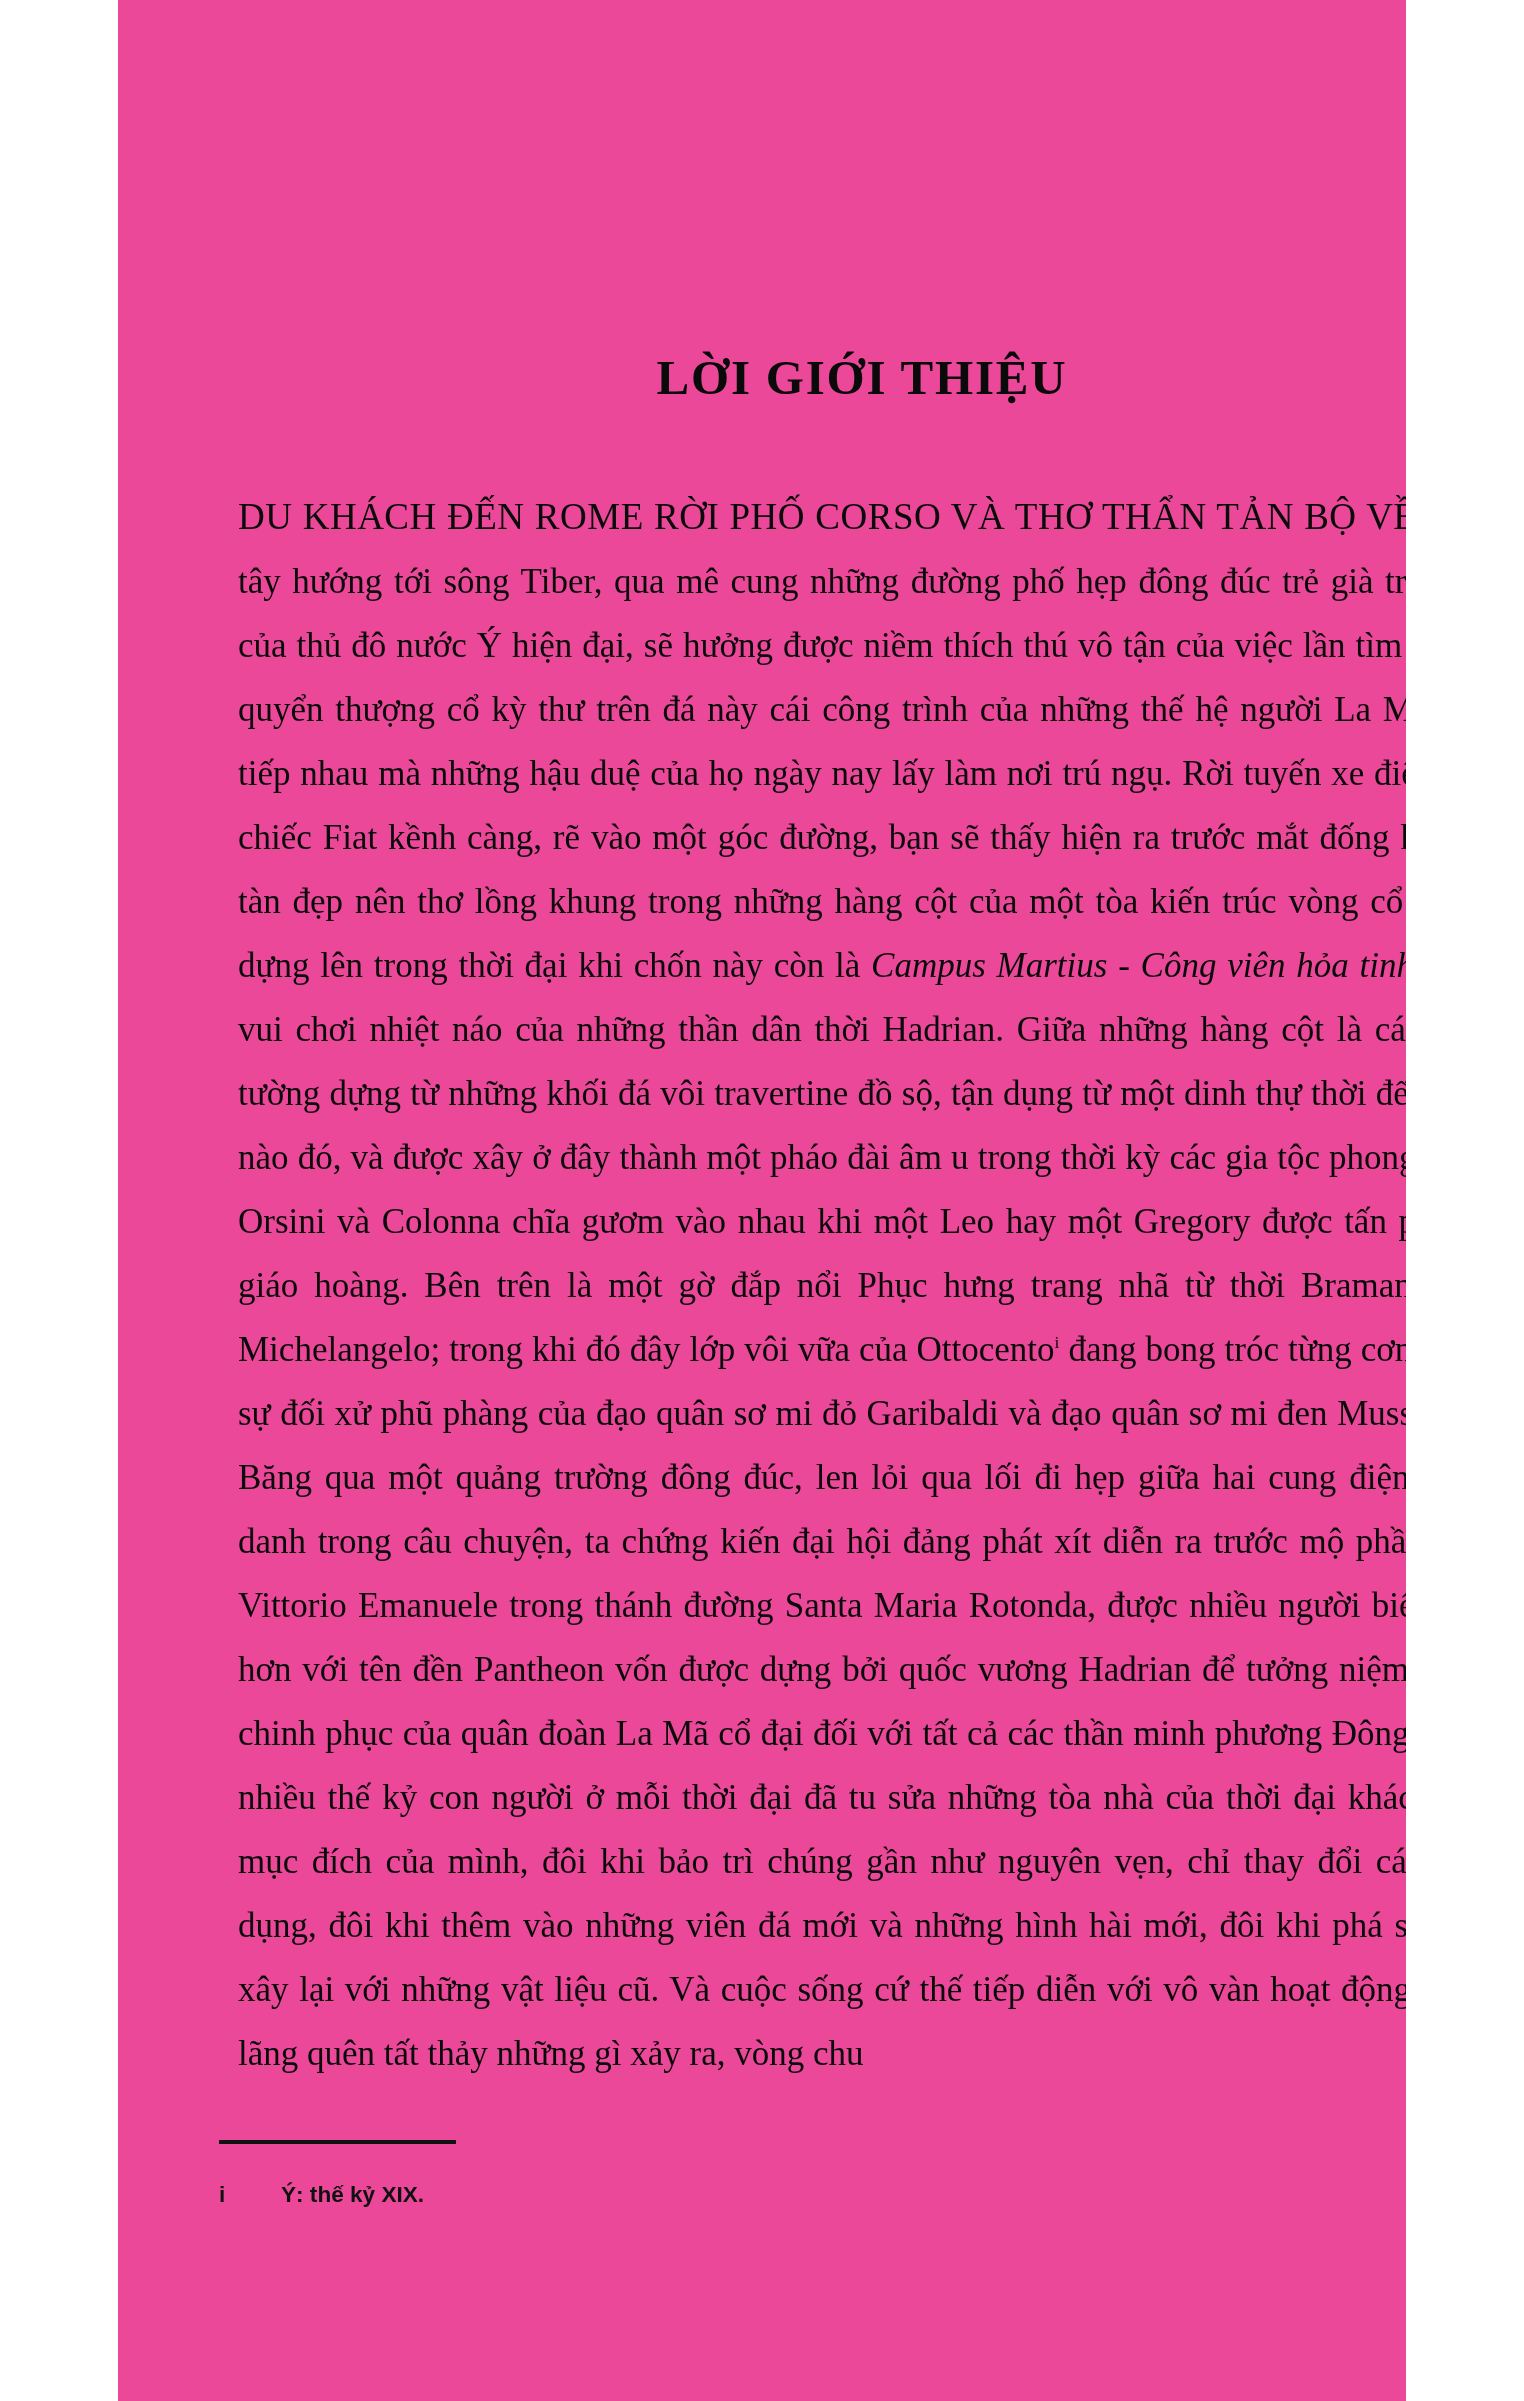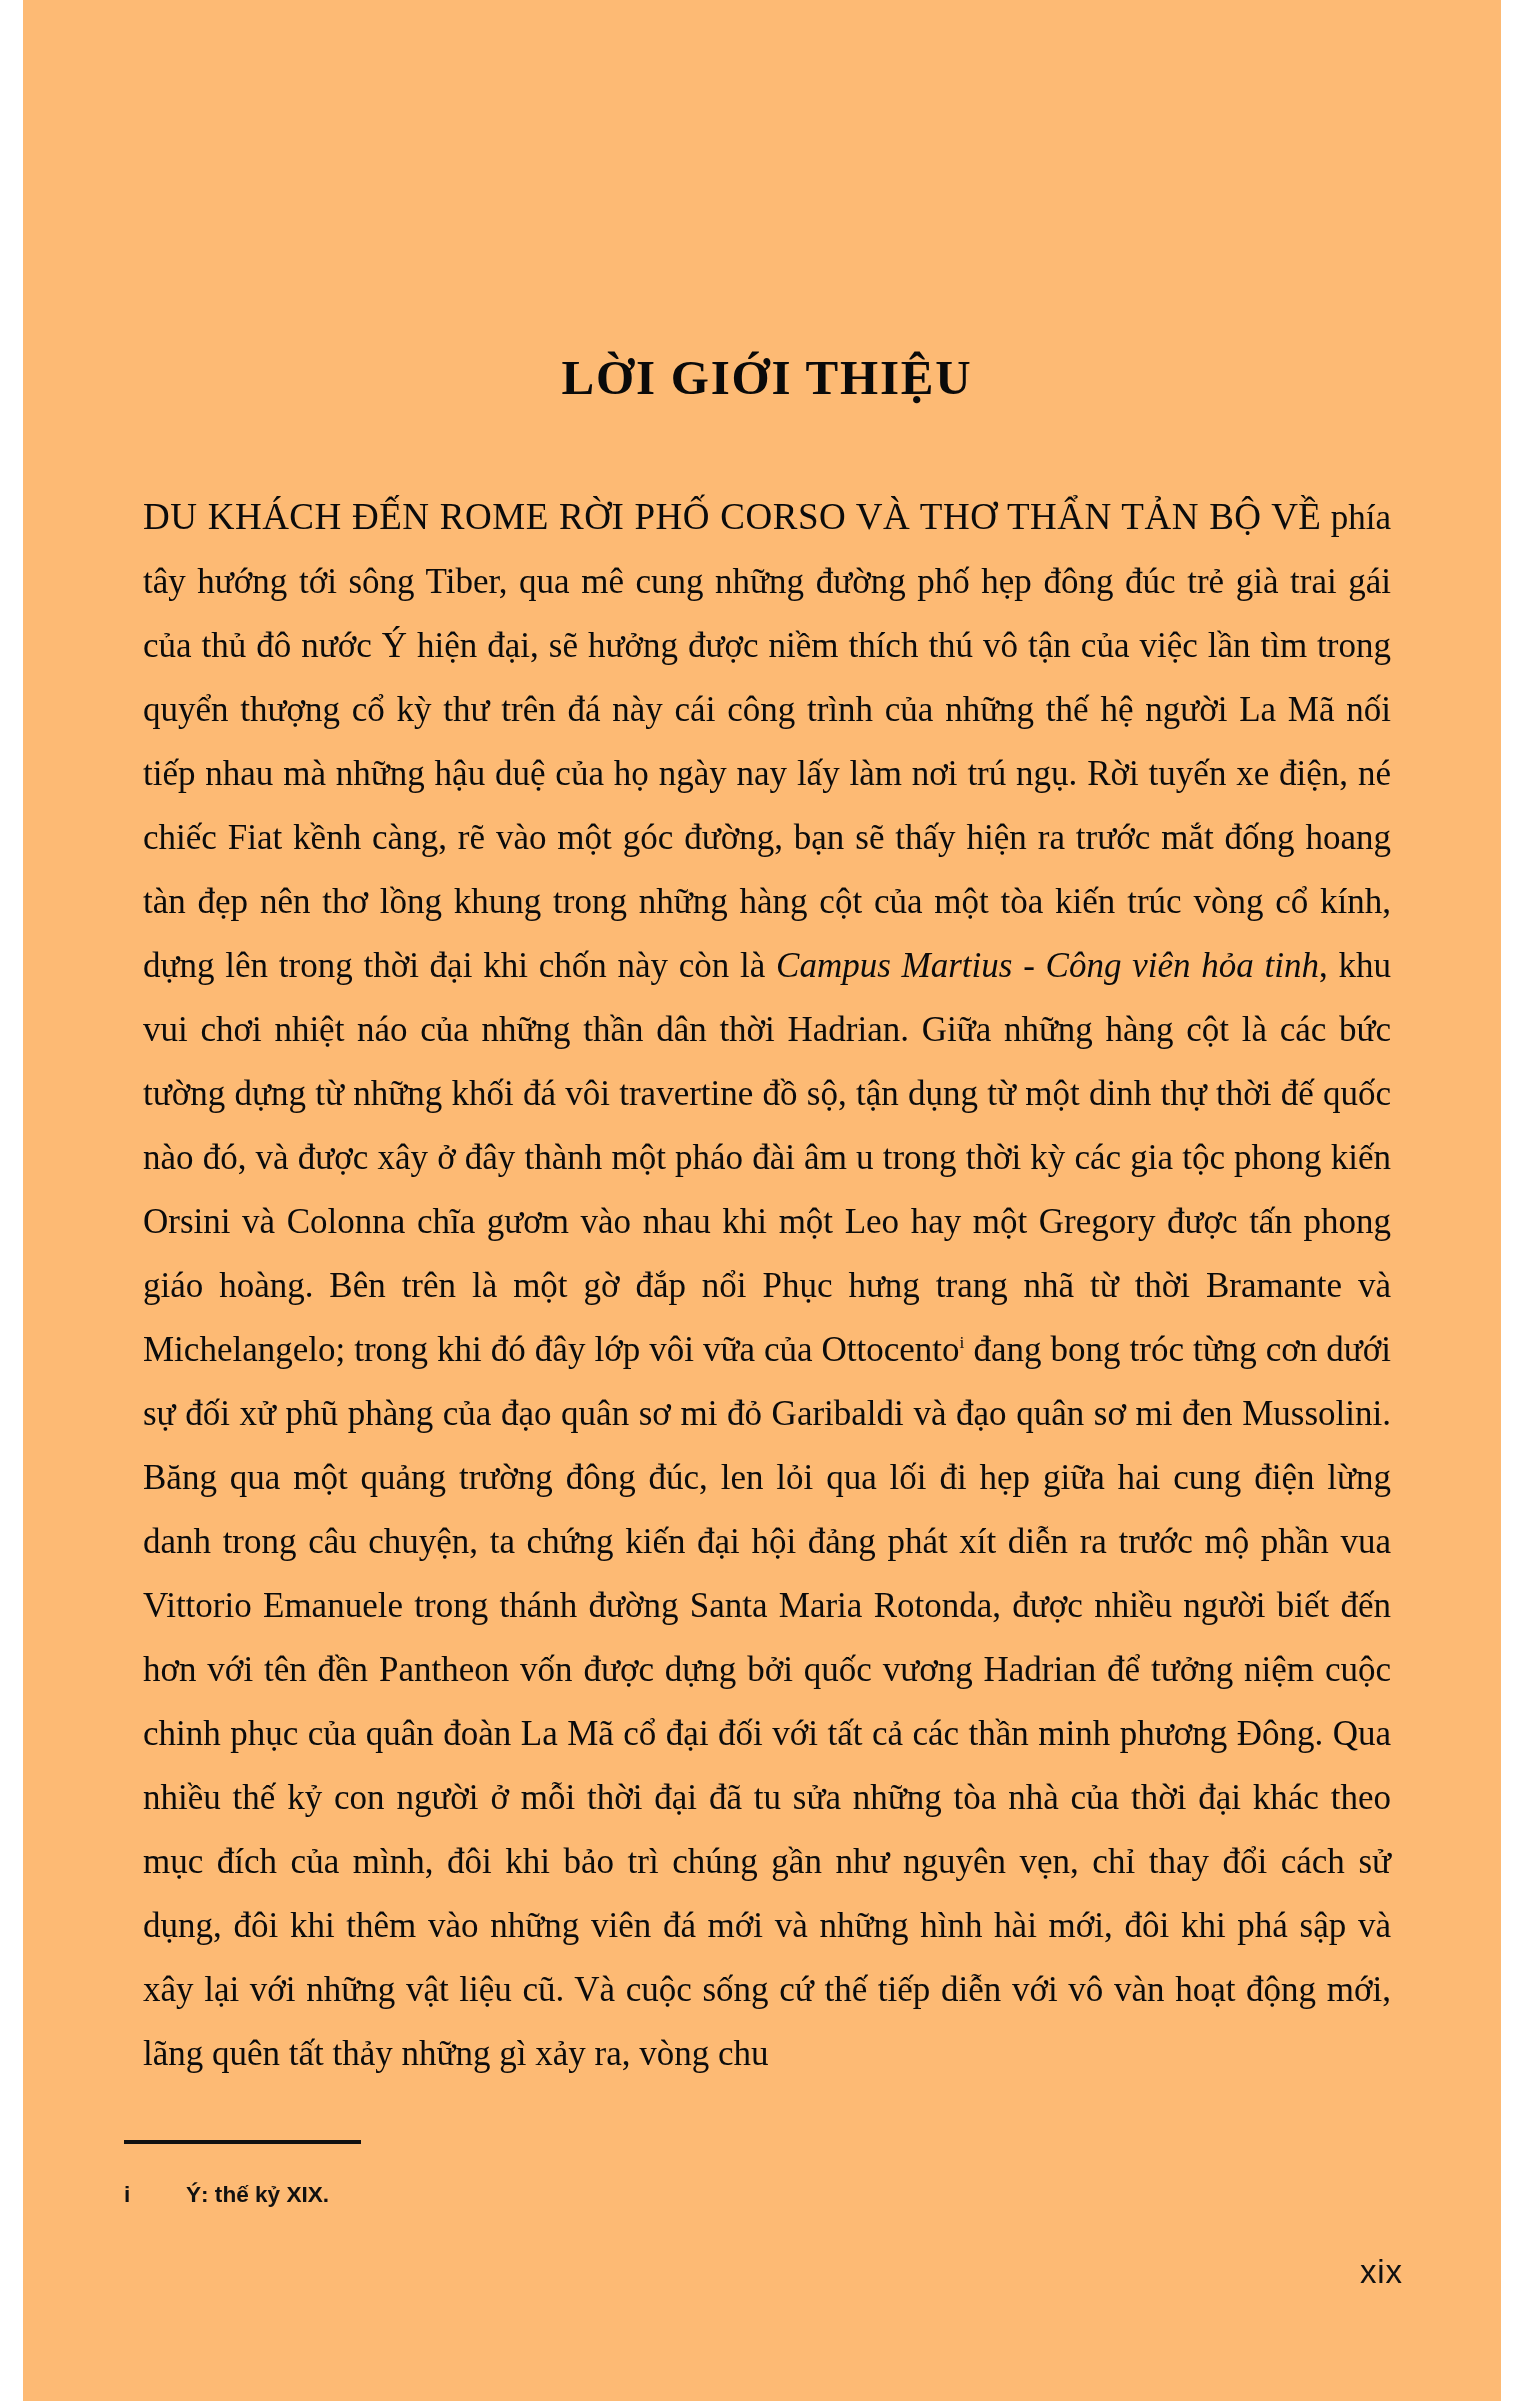--- a/index.html
+++ b/index.html
@@ -3,23 +3,23 @@
 <meta charset="utf-8">
 <title>LỜI GIỚI THIỆU</title>
 <style>
   html, body {
     margin: 0;
     padding: 0;
     background: #ffffff;
   }
   .page {
     position: relative;
-    width: 1478px;
+    width: 1288px;
     height: 2401px;
-    background: #fdba74;
+    background: #ec4899;
     margin: 0 auto;
     overflow: hidden;
     box-sizing: border-box;
     font-family: "Liberation Serif", "DejaVu Serif", serif;
     color: #000000;
   }
 
   
   .chapter-title {
     position: absolute;

